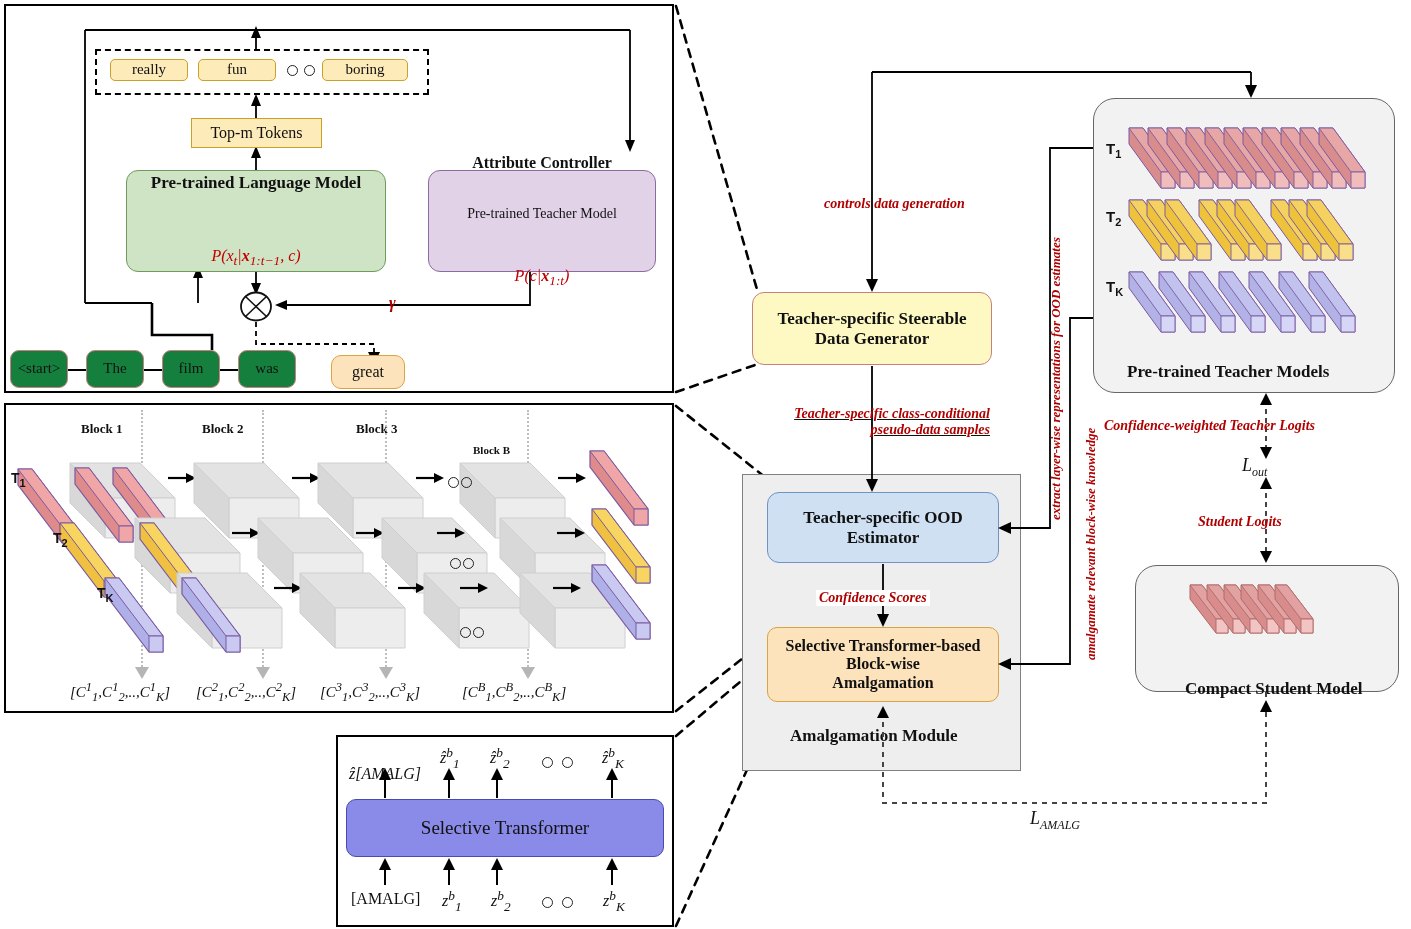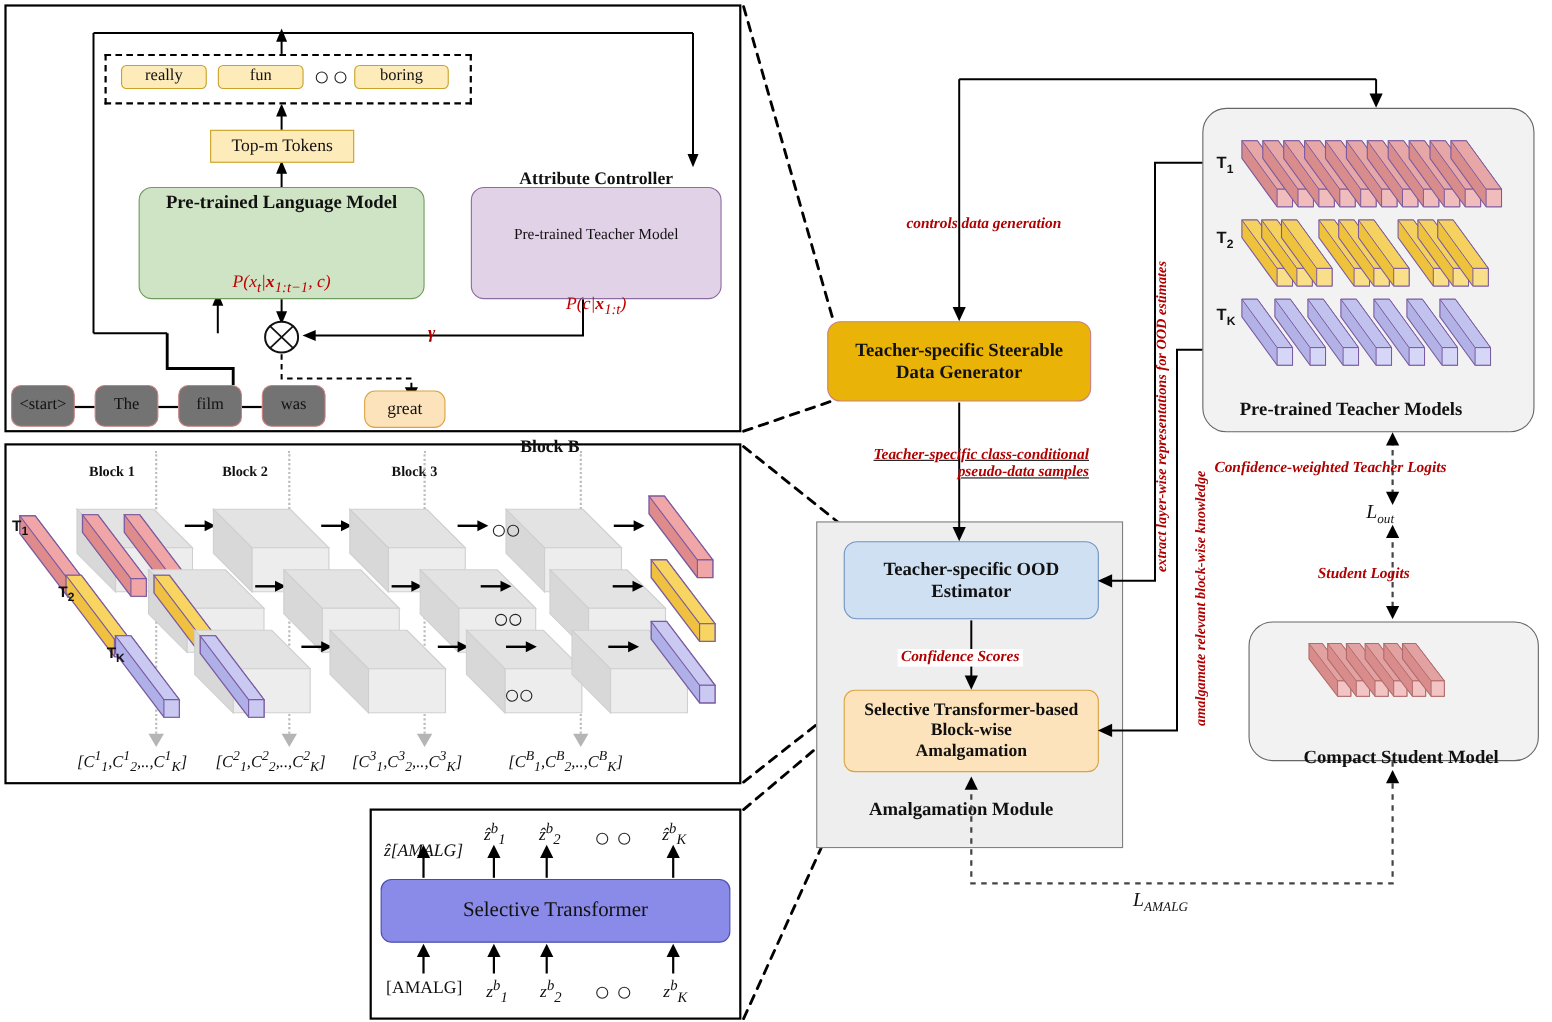--- a/index.html
+++ b/index.html
@@ -11,22 +11,22 @@
   
   .rbox{position:absolute;box-sizing:border-box;display:flex;flex-direction:column;
         align-items:center;justify-content:center;text-align:center;line-height:1.15;}
   .rbox .t1{font-weight:bold;}
   .math{color:#c00000;font-family:"Liberation Serif",serif;font-style:italic;}
 
   .green{background:#cfe4c5;border:1.5px solid #6f9b5e;border-radius:12px;gap:40px;}
   .purple{background:#e2d2e8;border:1.5px solid #8c6ba0;border-radius:12px;}
   .yellowbox{background:#fdebb9;border:1.5px solid #c9a227;}
   .orangebox{background:#fde3bb;border:1.5px solid #d9a441;border-radius:10px;}
-  .pinkbox{background:#737373;border:1.5px solid #c98080;border-radius:9px;}
-  .redbox{background:#eab308;border:1.5px solid #c98080;border-radius:12px;align-items:center;}
+  .pinkbox{background:#15803d;border:1.5px solid #c98080;border-radius:9px;}
+  .redbox{background:#fef9c3;border:1.5px solid #c98080;border-radius:12px;align-items:center;}
   .bluebox{background:#cfe0f3;border:1.5px solid #6f93c4;border-radius:12px;}
   .violetbox{background:#8a8ae8;border:1.5px solid #4a4ab0;border-radius:10px;}
   .greybox{background:#eeeeee;border:1.5px solid #808080;}
   .greyround{background:#f2f2f2;border:1.5px solid #666;border-radius:22px;}
 
   
   .lbl{position:absolute;white-space:nowrap;}
   .red-it{color:#b00000;font-weight:bold;font-style:italic;font-family:"Liberation Serif",serif;}
   .blk-b{font-weight:bold;}
   .vert{transform-origin:0 0;}
@@ -133,21 +133,21 @@
 </div>
 <div class="rbox orangebox" style="left:331px;top:355px;width:74px;height:34px;font-size:16px;">
   <span>great</span>
 </div>
 
 <div class="panel" style="left:4px;top:403px;width:670px;height:310px;"></div>
 
 <div class="lbl blk-b" style="left:81px;top:421px;font-size:13px;">Block 1</div>
 <div class="lbl blk-b" style="left:202px;top:421px;font-size:13px;">Block 2</div>
 <div class="lbl blk-b" style="left:325px;top:421px;font-size:13px;margin-left:31px;">Block 3</div>
-<div class="lbl blk-b" style="left:473px;top:398px;font-size:16px;">Block B</div>
+<div class="lbl blk-b" style="left:473px;top:444px;font-size:11px;">Block B</div>
 
 <div class="grey-dot-v" style="left:141px;top:410px;height:260px;"></div>
 <div class="grey-dot-v" style="left:262px;top:410px;height:260px;"></div>
 <div class="grey-dot-v" style="left:385px;top:410px;height:260px;"></div>
 <div class="grey-dot-v" style="left:527px;top:410px;height:260px;"></div>
 
 <svg class="ov">
   <defs>
     <g id="slab-r">
         <polygon points="0,0 26,0 44,-26 18,-26" fill="#e08b8b" stroke="#7a5aa0" stroke-width="1.1"></polygon>

